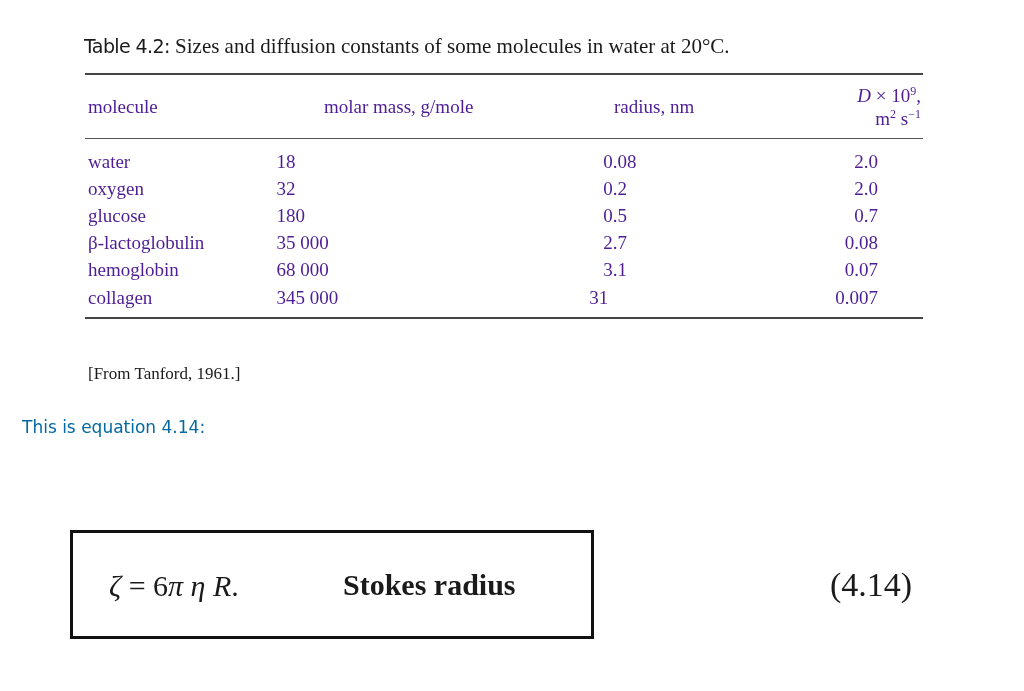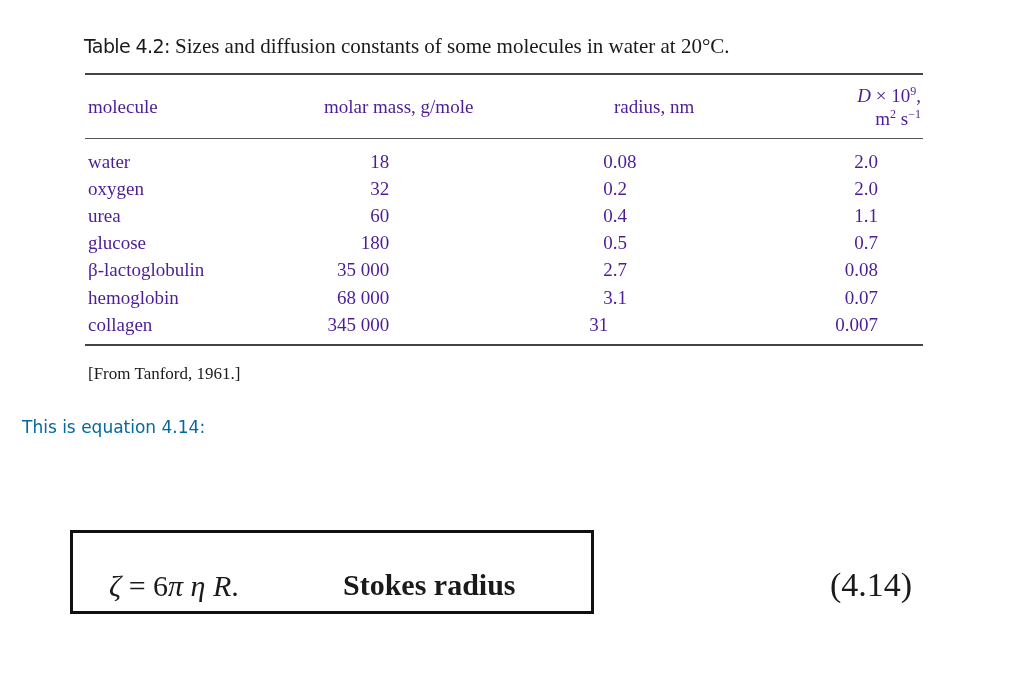--- a/index.html
+++ b/index.html
@@ -51,21 +51,21 @@
       padding-bottom: 8px;
       height: 24px;
     }
     tbody tr td {
       height: 27.2px;
       padding: 0;
     }
     tbody tr:first-child td { padding-top: 9px; }
     tbody tr:last-child td { padding-bottom: 6px; }
     td.c0 { text-align: left; width: 200px; padding-left: 3px; }
-    td.c1 { text-align: right; width: 124px; padding-right: 0; }
+    td.c1 { text-align: left; width: 124px; padding-right: 0; }
     td.c2 { text-align: left; width: 258px; padding-left: 214px; }
     td.c3 { text-align: right; padding-right: 45px; }
     thead td.c1h { text-align: left; padding-left: 35px; width: 289px; }
     thead td.c2h { text-align: left; width: 218px; padding-left: 0;}
     thead td.c3h { text-align: right; padding-right: 2px; }
     sup { font-size: 12px; vertical-align: 7px; }
     .source {
       position: absolute;
       left: 88px;
       top: 364px;
@@ -78,21 +78,21 @@
       top: 417px;
       font-family: "DejaVu Sans", sans-serif;
       font-size: 17px;
       color: #0369a1;
     }
     .eq-box {
       position: absolute;
       left: 70px;
       top: 530px;
       width: 524px;
-      height: 84px;
+      height: 109px;
       border: 3px solid #111;
       box-sizing: border-box;
     }
     .eq-formula {
       position: absolute;
       left: 36px;
       top: 36px;
       font-family: "Liberation Serif", serif;
       font-size: 30px;
       white-space: nowrap;
@@ -144,26 +144,20 @@
         <td class="c2">0.08</td>
         <td class="c3">2.0</td>
       </tr>
       <tr>
         <td class="c0">oxygen</td>
         <td class="c1">32</td>
         <td class="c2">0.2</td>
         <td class="c3">2.0</td>
       </tr>
       <tr>
-        <td class="c0">urea</td>
-        <td class="c1">60</td>
-        <td class="c2">0.4</td>
-        <td class="c3">1.1</td>
-      </tr>
-      <tr>
         <td class="c0">glucose</td>
         <td class="c1">180</td>
         <td class="c2">0.5</td>
         <td class="c3">0.7</td>
       </tr>
       <tr>
         <td class="c0">β-lactoglobulin</td>
         <td class="c1">35 000</td>
         <td class="c2">2.7</td>
         <td class="c3">0.08</td>

